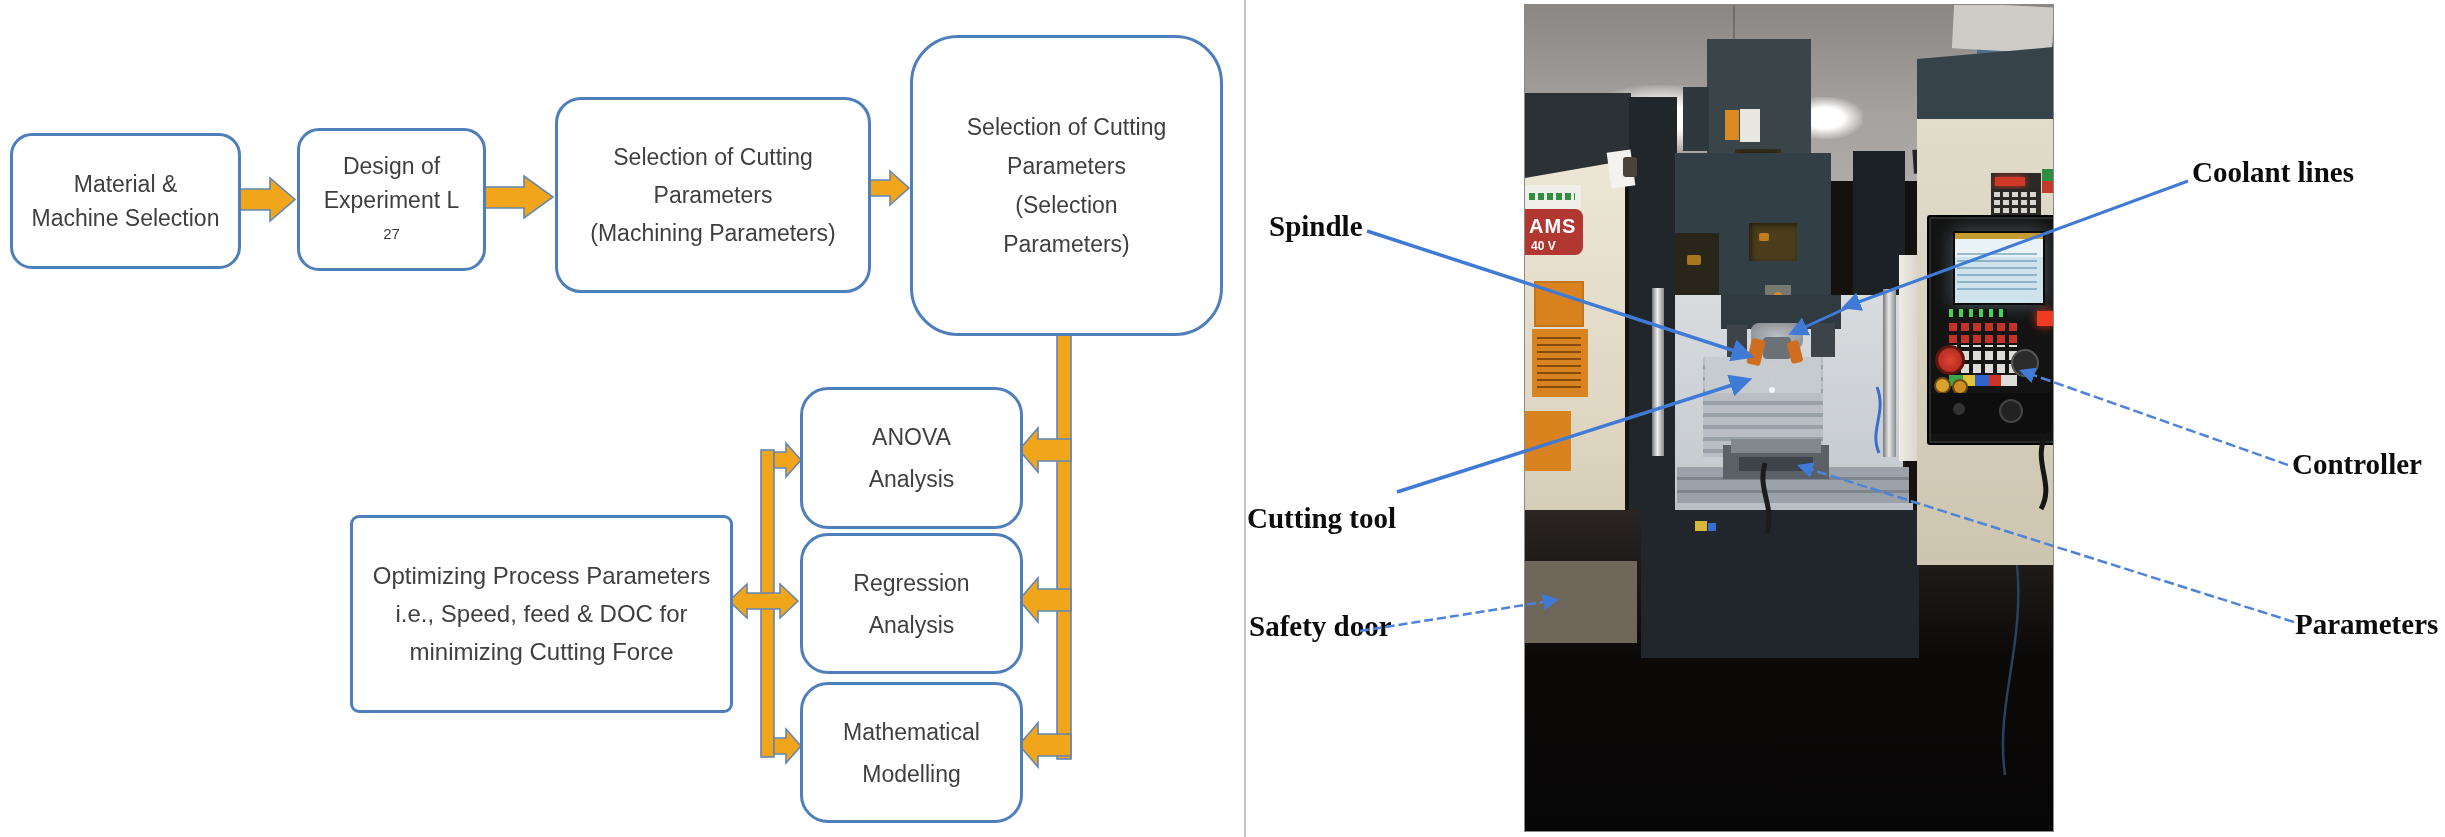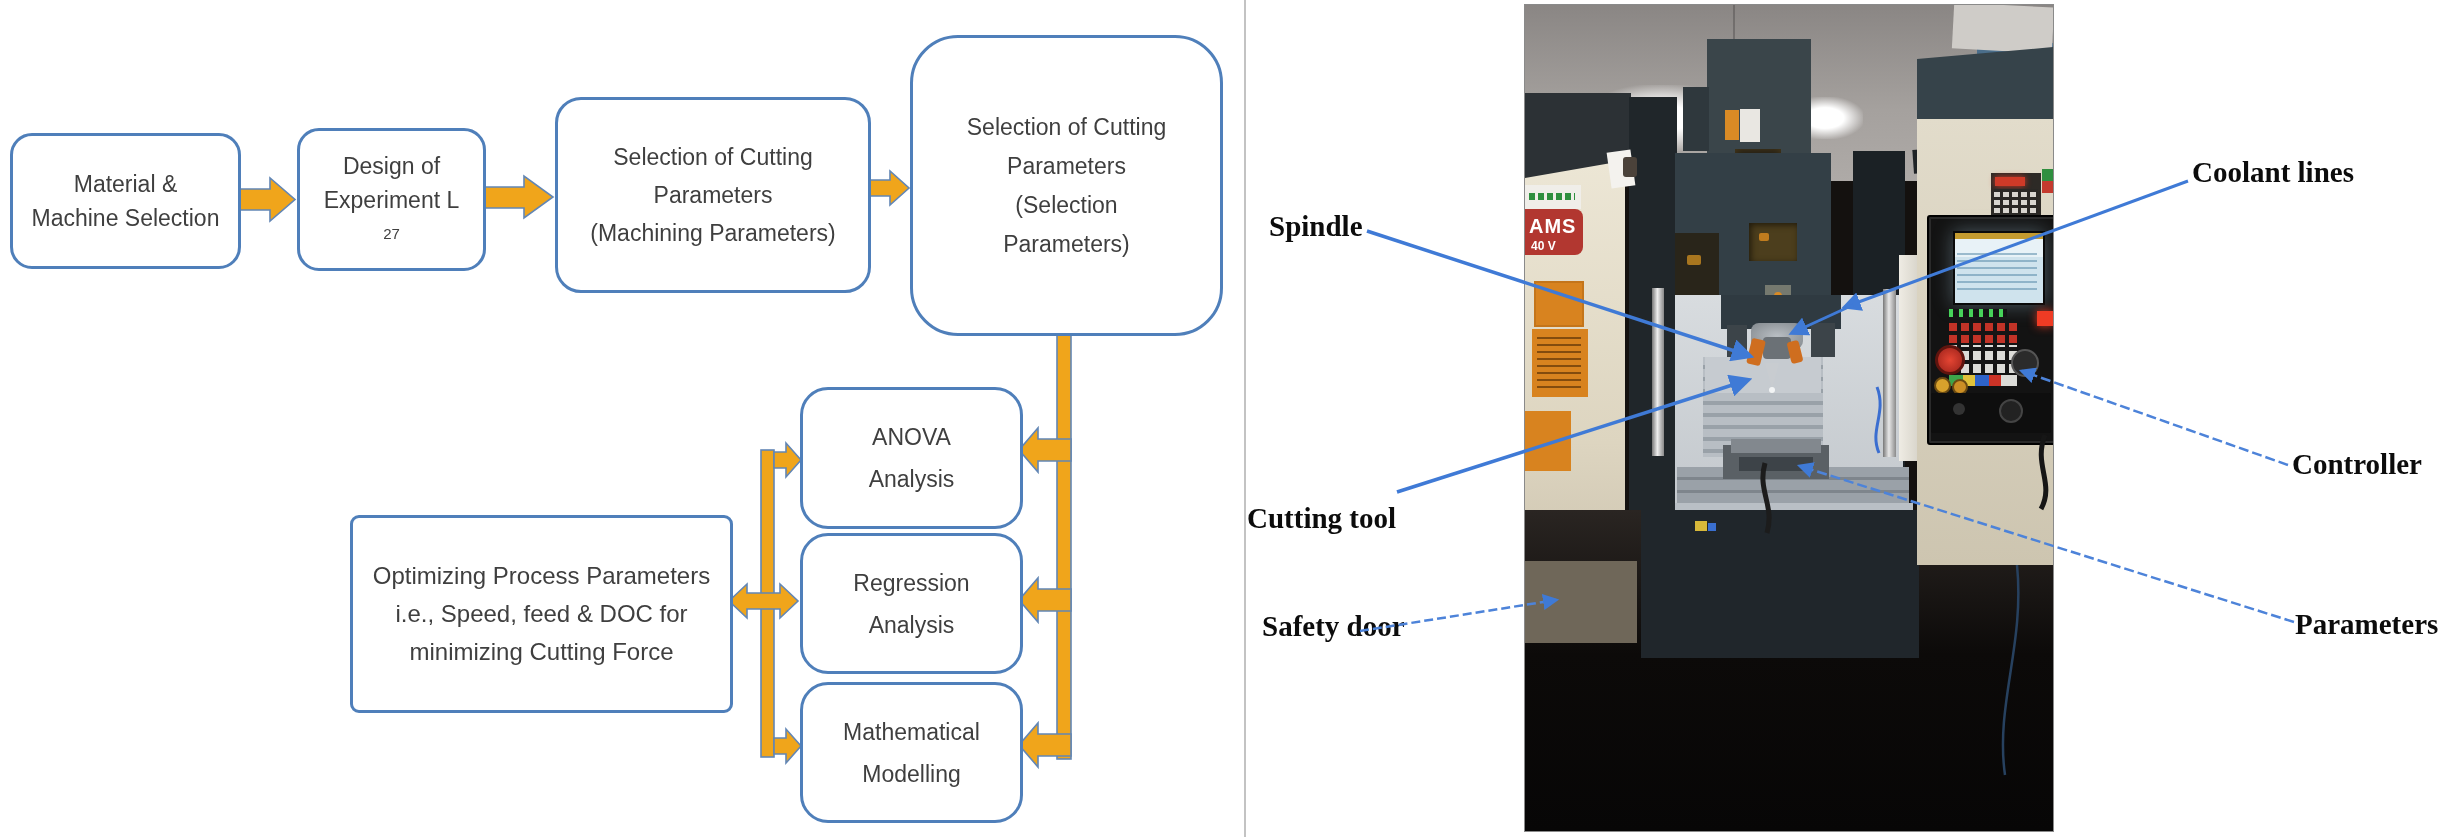--- a/index.html
+++ b/index.html
@@ -212,21 +212,21 @@
         <path d="M240,458 C232,486 250,500 242,528" stroke="#1c1c1c" stroke-width="5" fill="none"></path>
         <path d="M520,430 C508,460 530,478 516,504" stroke="#161616" stroke-width="5" fill="none"></path>
         <path d="M492,560 C500,640 470,700 480,770" stroke="#27415f" stroke-width="2.5" fill="none"></path>
       </svg>
     </div>
 
     <div class="ph-label" style="left:24px;top:210px;">Spindle</div>
     <div class="ph-label" style="left:947px;top:156px;">Coolant lines</div>
     <div class="ph-label" style="left:2px;top:502px;">Cutting tool</div>
     <div class="ph-label" style="left:1047px;top:448px;">Controller</div>
-    <div class="ph-label" style="left:17px;top:610px;">Safety door</div>
+    <div class="ph-label" style="left:4px;top:610px;">Safety door</div>
     <div class="ph-label" style="left:1050px;top:608px;">Parameters</div>
 
     <svg id="ann-svg" width="1200" height="837" viewBox="0 0 1200 837">
       <defs>
         <marker id="ah" viewBox="0 0 10 10" refX="8" refY="5" markerWidth="6.5" markerHeight="6.5" orient="auto-start-reverse">
           <path d="M0,0 L10,5 L0,10 z" fill="#3F7AD6"></path>
         </marker>
       </defs>
       <line x1="122" y1="231" x2="505" y2="356" stroke="#3F7AD6" stroke-width="3.5" marker-end="url(#ah)"></line>
       <line x1="152" y1="492" x2="503" y2="380" stroke="#3F7AD6" stroke-width="3.5" marker-end="url(#ah)"></line>

